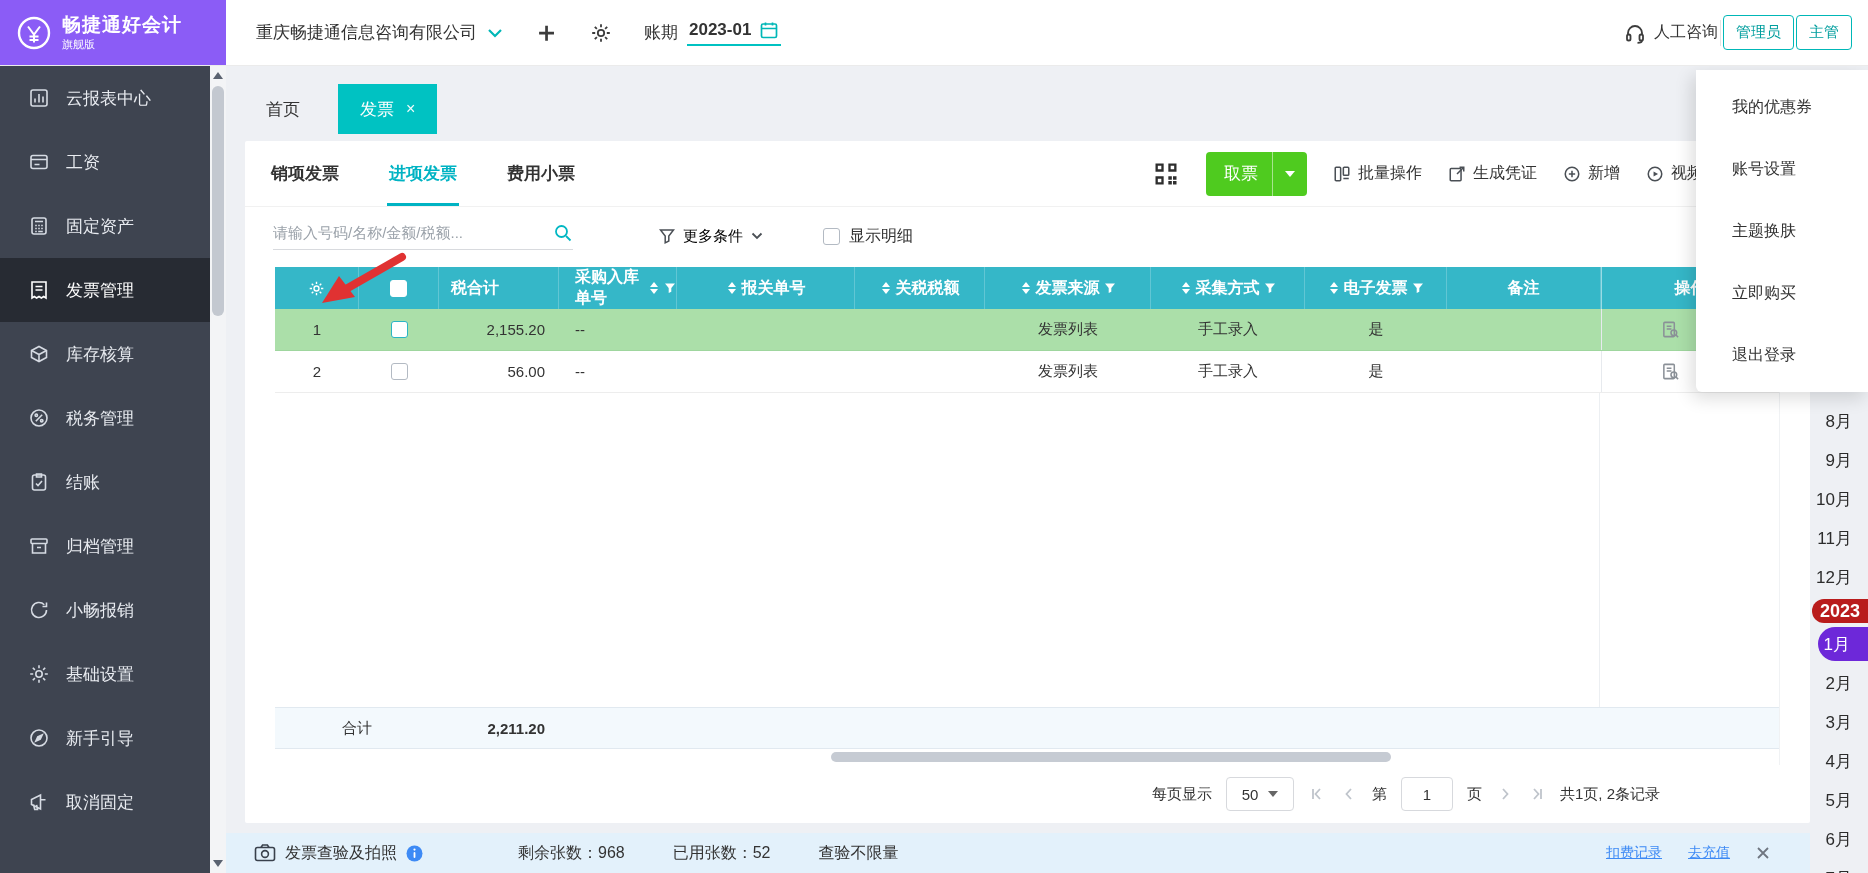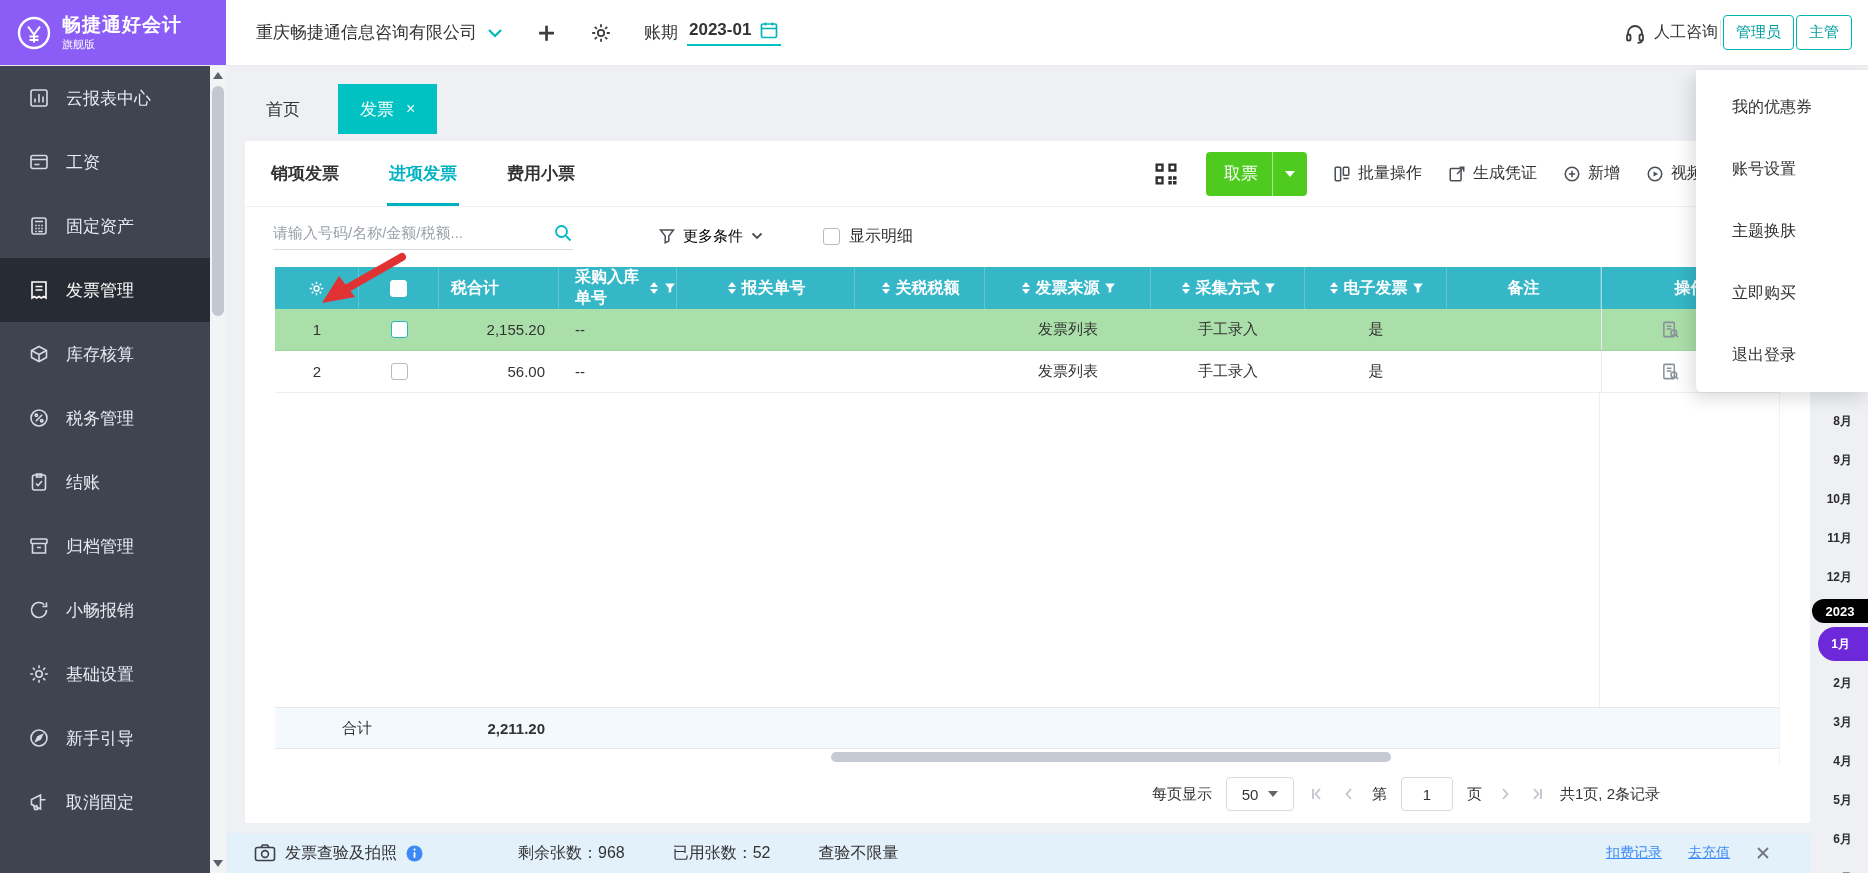--- a/index.html
+++ b/index.html
@@ -108,23 +108,23 @@
 .bb-stat.s1{margin-left:95px}
 .bb-stat.s2{margin-left:48px}
 .bb-stat.s3{margin-left:48px}
 .bb-links{margin-left:auto;display:flex;align-items:center;gap:26px}
 .bb-link{color:#3d8af5;font-size:14px;text-decoration:underline;cursor:pointer;background:none;border:none;font-family:inherit}
 
 .user-menu{position:absolute;top:4px;right:0;width:172px;background:#fff;box-shadow:-4px 6px 18px rgba(0,0,0,.14);border-radius:0 0 0 6px;z-index:35;padding:6px 0}
 .menu-item{height:62px;display:flex;align-items:center;padding-left:36px;font-size:16px;color:#333;cursor:pointer}
 
 .month-rail{position:absolute;top:336px;right:0;width:64px;z-index:5;display:flex;flex-direction:column}
-.month-item{height:39px;display:flex;align-items:center;justify-content:flex-end;padding-right:16px;font-size:12px;font-weight:bold;color:#2c2c2c;cursor:pointer}
+.month-item{height:39px;display:flex;align-items:center;justify-content:flex-end;padding-right:16px;font-size:17px;font-weight:normal;color:#2c2c2c;cursor:pointer}
 .month-item.active{background:#6d28d9;color:#fff;border-radius:17px 0 0 17px;margin:2px 0 3px 14px;height:34px;padding-right:18px}
-.year-badge{height:24px;margin:2px 0 2px 8px;background:#000000;color:#fff;font-size:13px;display:flex;align-items:center;justify-content:center;border-radius:12px 0 0 12px;font-weight:bold}
+.year-badge{height:24px;margin:2px 0 2px 8px;background:#b91c1c;color:#fff;font-size:18px;display:flex;align-items:center;justify-content:center;border-radius:12px 0 0 12px;font-weight:bold}
 
 .red-arrow{position:absolute;left:88px;top:185px;z-index:12;pointer-events:none}
 </style>
 </head>
 <body>
 
 <div class="app">
 
   <header class="topbar">
     <div class="logo">

